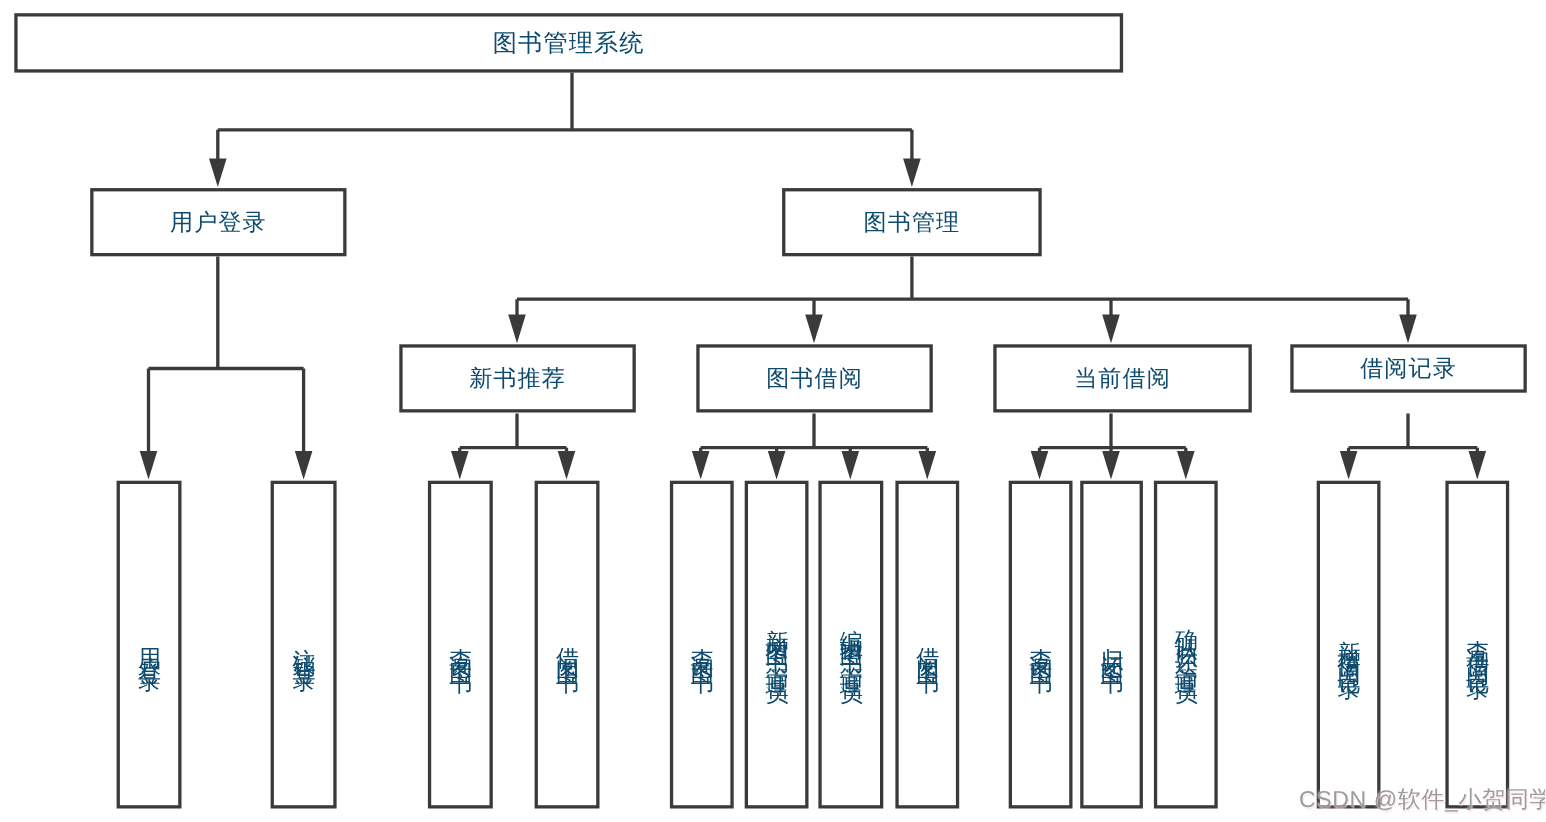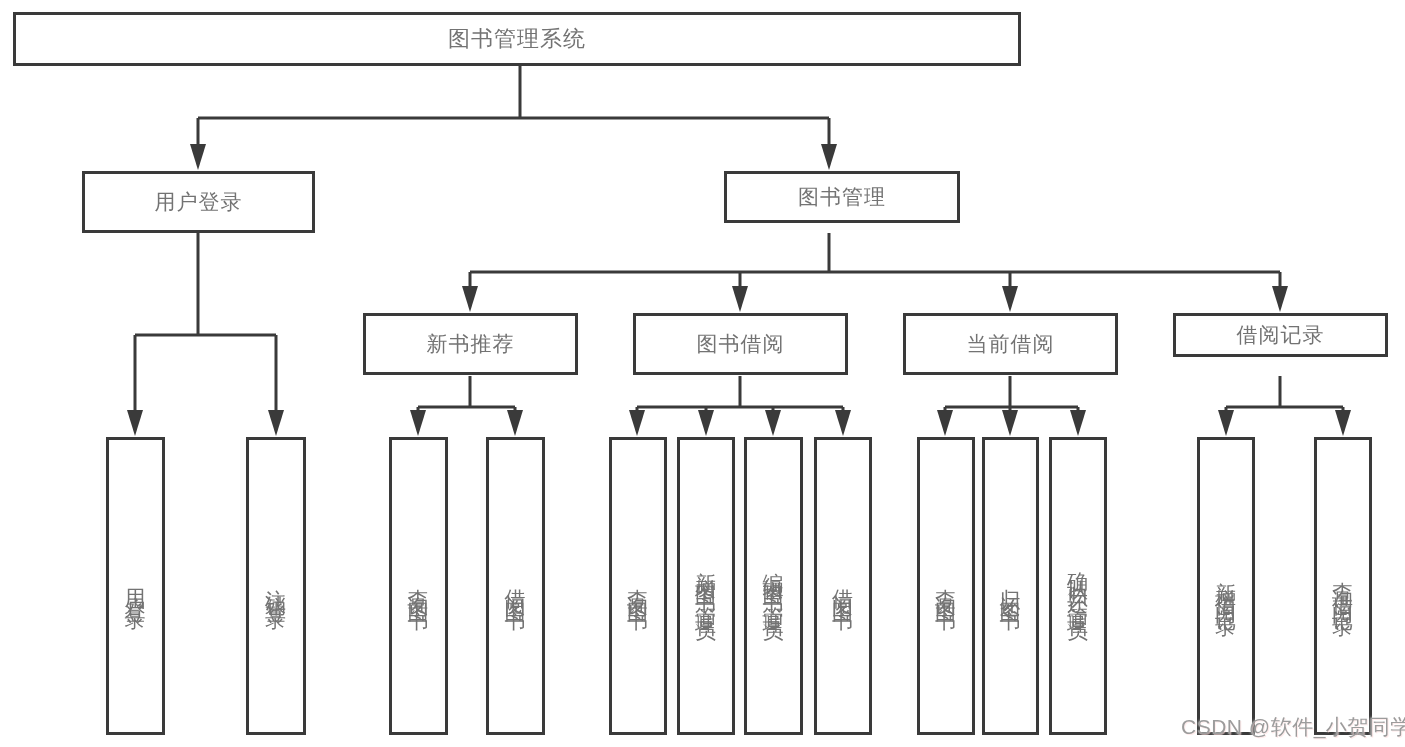--- a/index.html
+++ b/index.html
@@ -22,21 +22,21 @@
     pointer-events: none;
   }
   .node {
     position: absolute;
     box-sizing: border-box;
     border: 3px solid #3a3a3a;
     background: #ffffff;
     display: flex;
     align-items: center;
     justify-content: center;
-    color: #737373;
+    color: #0c4a6e;
     font-size: 21px;
     letter-spacing: 1px;
     white-space: nowrap;
     z-index: 2;
   }
   .node.root { font-size: 22px; }
   .node.leaf {
     writing-mode: vertical-rl;
     text-orientation: mixed;
     letter-spacing: 7px;
@@ -97,25 +97,25 @@
       <polygon points="1010,436 1002,410 1018,410"></polygon>
       <polygon points="1078,436 1070,410 1086,410"></polygon>
       <polygon points="1226,436 1218,410 1234,410"></polygon>
       <polygon points="1343,436 1335,410 1351,410"></polygon>
     </g>
   </svg>
 
   <div class="node root" style="left:13px; top:12px; width:1008px; height:54px;">图书管理系统</div>
 
   <div class="node" style="left:82px; top:171px; width:233px; height:62px;">用户登录</div>
-  <div class="node" style="left:711px; top:171px; width:236px; height:52px;margin-left:13px;">图书管理</div>
+  <div class="node" style="left:711px; top:171px; width:236px; height:62px;">图书管理</div>
 
   <div class="node" style="left:633px; top:313px; width:215px; height:62px;">图书借阅</div>
   <div class="node" style="left:363px; top:313px; width:215px; height:62px;">新书推荐</div>
-  <div class="node" style="left:903px; top:313px; width:215px; height:62px;">当前借阅</div>
+  <div class="node" style="left:903px; top:313px; width:235px; height:62px;">当前借阅</div>
   <div class="node" style="left:1173px; top:313px; width:215px; height:44px;">借阅记录</div>
 
   <div class="node leaf" style="left:106px; top:437px; width:59px; height:298px;">用户登录</div>
   <div class="node leaf" style="left:246px; top:437px; width:60px; height:298px;">注销登录</div>
 
   <div class="node leaf" style="left:389px; top:437px; width:59px; height:298px;">查询图书</div>
   <div class="node leaf" style="left:486px; top:437px; width:59px; height:298px;">借阅图书</div>
 
   <div class="node leaf" style="left:609px; top:437px; width:58px; height:298px;">查询图书</div>
   <div class="node leaf" style="left:677px; top:437px; width:58px; height:298px;">新增图书（管理员）</div>

